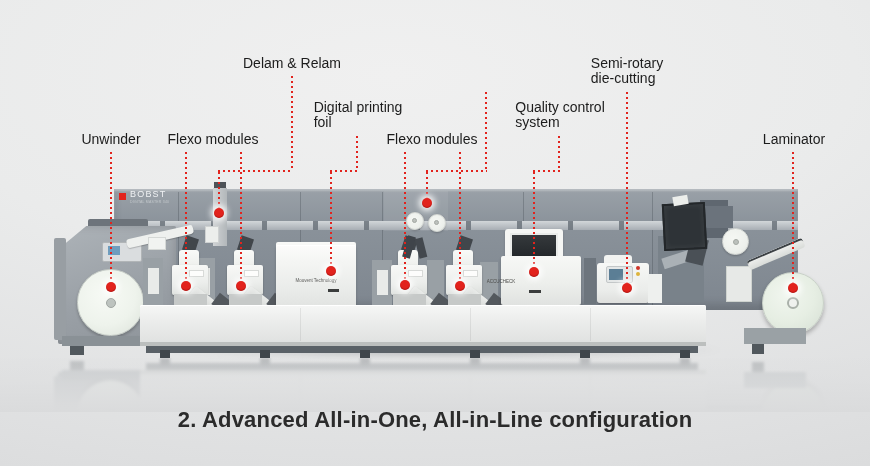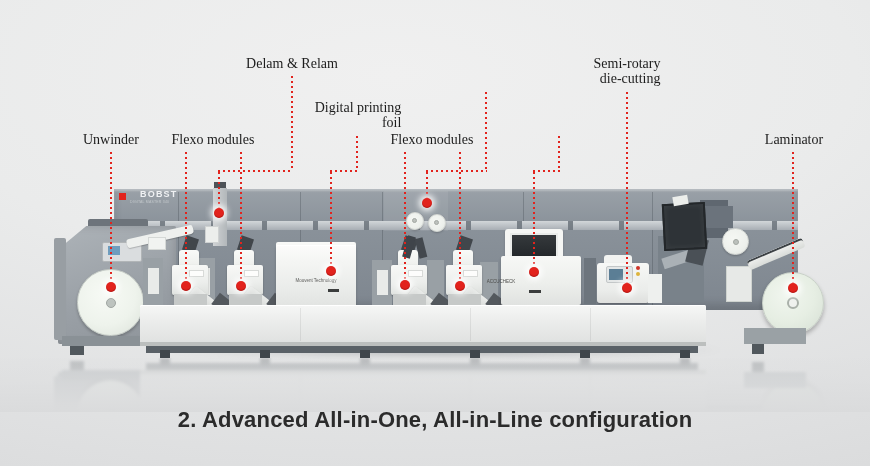--- a/index.html
+++ b/index.html
@@ -15,21 +15,21 @@
     background:linear-gradient(180deg,#9aa1a8 0%,#8a929a 30%,#7e868f 100%);
     box-shadow:inset 0 2px 2px rgba(255,255,255,.3), inset 0 -6px 8px rgba(0,0,0,.14);}
   .wall-seam{top:192px;width:1px;height:114px;background:rgba(55,61,68,.28);}
   .rail{left:114px;top:221px;width:684px;height:9px;
     background:repeating-linear-gradient(to right, rgba(108,116,124,0) 0 46px, rgba(108,116,124,.85) 46px 51px),
                linear-gradient(180deg,#d2d6d9,#a8aeb4);}
   .dark-panel{background:#5f6770;}
   .lightwash{background:rgba(255,255,255,.07);}
 
   .logo-mark{left:119px;top:193px;width:7px;height:7px;background:var(--accent,#e2231d);}
-  .logo-text{left:140px;top:189px;font-size:9px;font-weight:bold;letter-spacing:1.2px;color:#eff1f3;}
+  .logo-text{left:130px;top:189px;font-size:9px;font-weight:normal;letter-spacing:1.2px;color:#eff1f3;}
   .logo-sub{left:130px;top:200px;font-size:7px;color:#c3c8cc;letter-spacing:.4px;transform:scale(.5);transform-origin:0 0;white-space:nowrap;}
 
   .uw-back{left:88px;top:219px;width:60px;height:24px;background:#6d747b;border-radius:2px;}
   .uw-frame{left:58px;top:226px;width:118px;height:118px;border-radius:2px;
     background:linear-gradient(160deg,#adb3b8 0%,#9aa0a6 55%,#8e949a 100%);
     clip-path:polygon(0 20%,24% 0,100% 0,100% 100%,0 100%);
     box-shadow:inset 0 0 10px rgba(0,0,0,.15);}
   .uw-leftplate{left:54px;top:238px;width:12px;height:102px;background:#989ea3;border-radius:2px;}
   .uw-panel{left:102px;top:242px;width:40px;height:20px;background:#dadddf;border:1px solid #b1b5b7;border-radius:2px;}
   .uw-screen{left:108px;top:246px;width:12px;height:9px;background:#6f9dbe;}
@@ -130,22 +130,22 @@
   .refl-fade{position:absolute;left:0;top:0;width:870px;height:54px;
     background:linear-gradient(180deg, rgba(223,224,225,.18) 0%, rgba(221,222,223,.55) 45%, rgba(219,220,221,.92) 85%, #dadbdc 100%);}
   .machine-reflection{top:-358px;left:0;transform:translateY(716px) scaleY(-1);transform-origin:0 0;opacity:.30;filter:blur(1.5px);}
 
   
   .ld{position:absolute;z-index:6;}
   .ld.v{width:2px;background-image:repeating-linear-gradient(to bottom, var(--accent,#e2231d) 0 2px, transparent 2px 5px);}
   .ld.h{height:2px;background-image:repeating-linear-gradient(to right, var(--accent,#e2231d) 0 2px, transparent 2px 5px);}
   .dot{position:absolute;z-index:7;width:10px;height:10px;border-radius:50%;background:var(--accent,#e2231d);
     box-shadow:0 0 6px 3px rgba(255,255,255,.92), inset 0 -1px 1px rgba(110,0,0,.4);}
-  .label{position:absolute;z-index:8;transform:translateX(-50%);white-space:pre-line;text-align:right;
-    font-size:14px;line-height:15px;color:#1c1c1c;font-family:Liberation Serif, serif;}
+  .label{position:absolute;z-index:8;transform:translateX(-50%);white-space:pre-line;text-align:left;
+    font-size:14px;line-height:15px;color:#1c1c1c;}
   .title{position:absolute;z-index:8;left:0;right:0;top:407px;text-align:center;
     font-size:22px;font-weight:bold;color:#2b2b2b;letter-spacing:.2px;}
 </style>
 </head>
 <body>
 
 <div class="stage">
 
   <div class="abs contact-shadow"></div>
 
@@ -391,18 +391,20 @@
   <i class="dot" style="left:529px;top:267px"></i>
   <i class="dot" style="left:622px;top:283px"></i>
   <i class="dot" style="left:788px;top:283px"></i>
 
   <div class="label" style="left:111px;top:132px">Unwinder</div>
   <div class="label" style="left:213px;top:132px">Flexo modules</div>
   <div class="label" style="left:292px;top:56px">Delam &amp; Relam</div>
   <div class="label" style="left:358px;top:100px">Digital printing
 foil</div>
   <div class="label" style="left:432px;top:132px">Flexo modules</div>
+  <div class="label" style="left:560px;top:100px">Quality control
+system</div>
   <div class="label" style="left:627px;top:56px">Semi-rotary
 die-cutting</div>
   <div class="label" style="left:794px;top:132px">Laminator</div>
 
   <div class="title">2. Advanced All-in-One, All-in-Line configuration</div>
 </div>
 
 </body></html>

